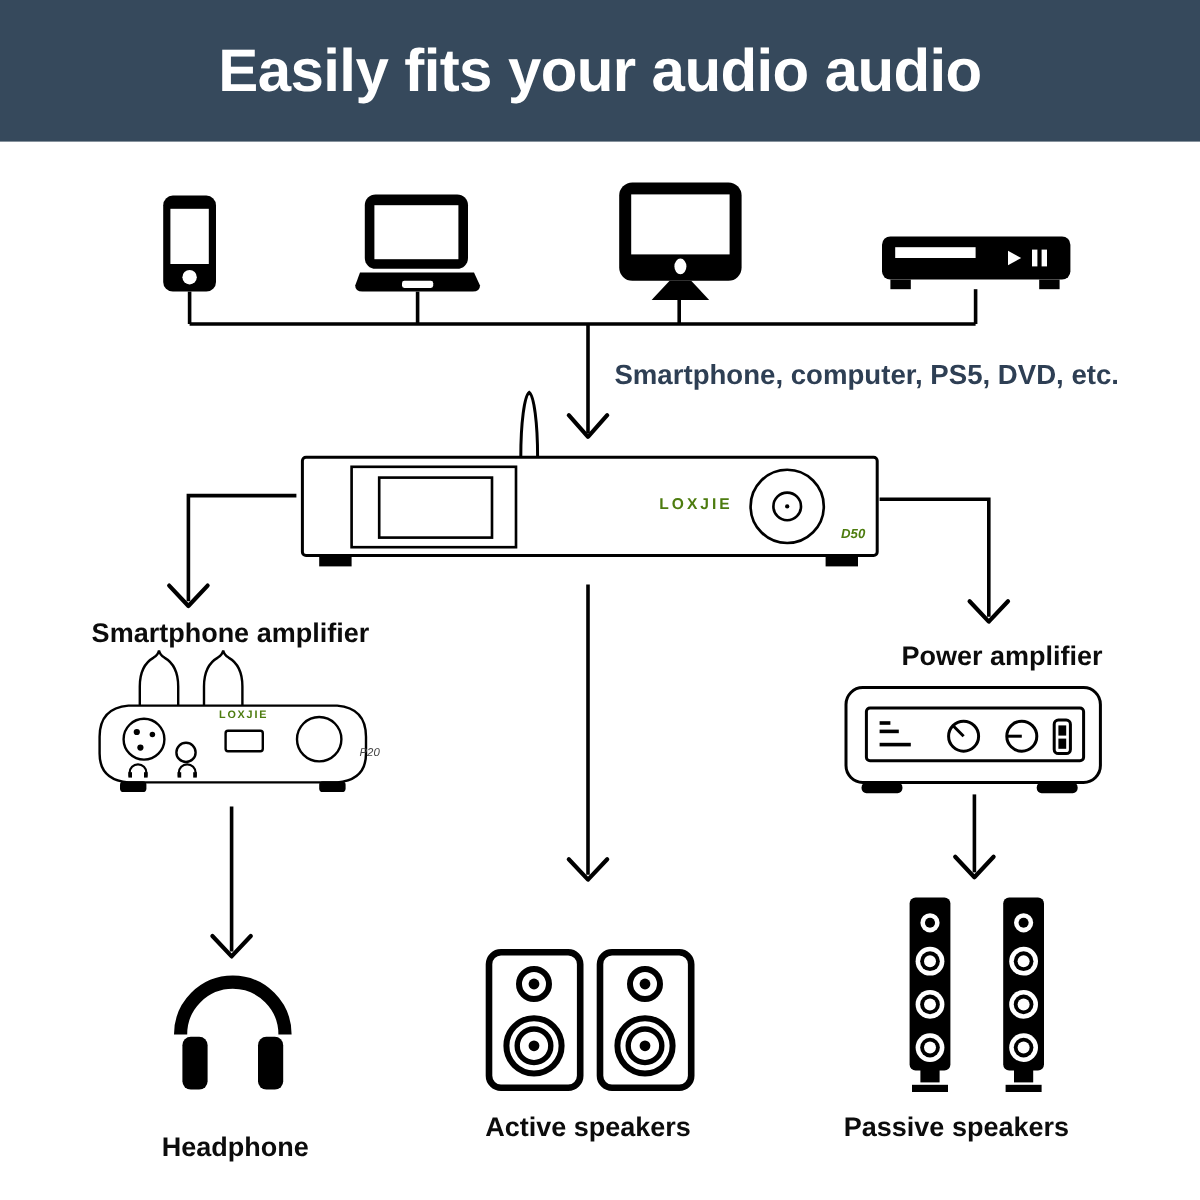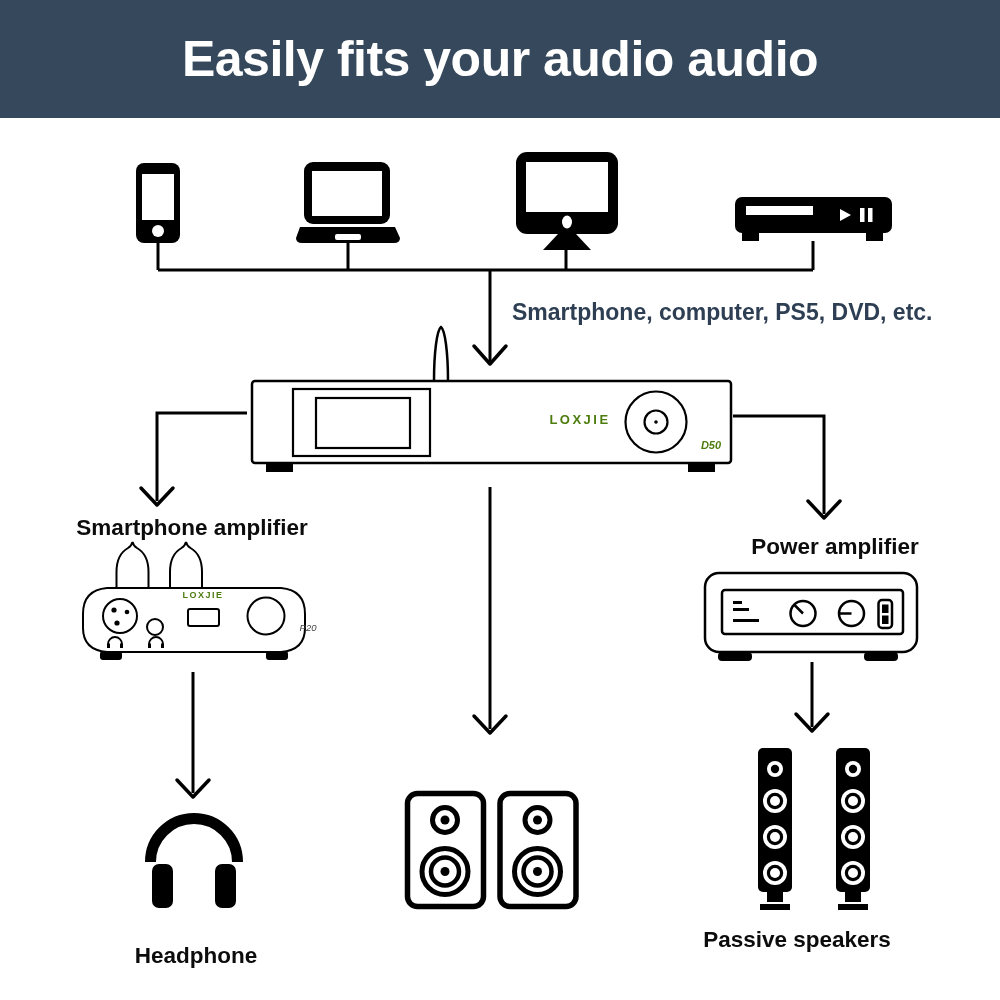--- a/index.html
+++ b/index.html
@@ -200,15 +200,16 @@
   <div class="brand dac-brand">LOXJIE</div>
   <div class="brand dac-model">D50</div>
 
   <div class="lbl" style="left:192px;top:515px;">Smartphone amplifier</div>
   <div class="brand p20-brand">LOXJIE</div>
   <div class="brand p20-model">P20</div>
 
   <div class="lbl" style="left:815px;top:534px;margin-left:20px;">Power amplifier</div>
 
   <div class="lbl" style="left:196px;top:927px;margin-top:16px;">Headphone</div>
+  <div class="lbl" style="left:490px;top:927px;">Active speakers</div>
   <div class="lbl" style="left:797px;top:927px;">Passive speakers</div>
 
 </div>
 
 </body></html>

